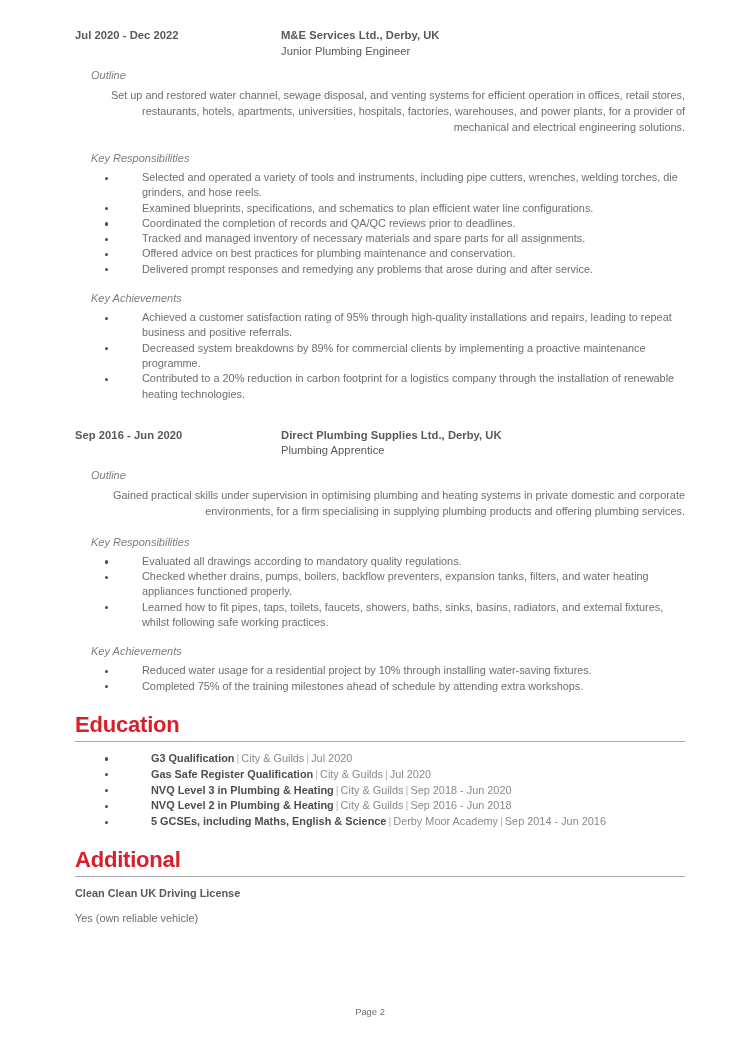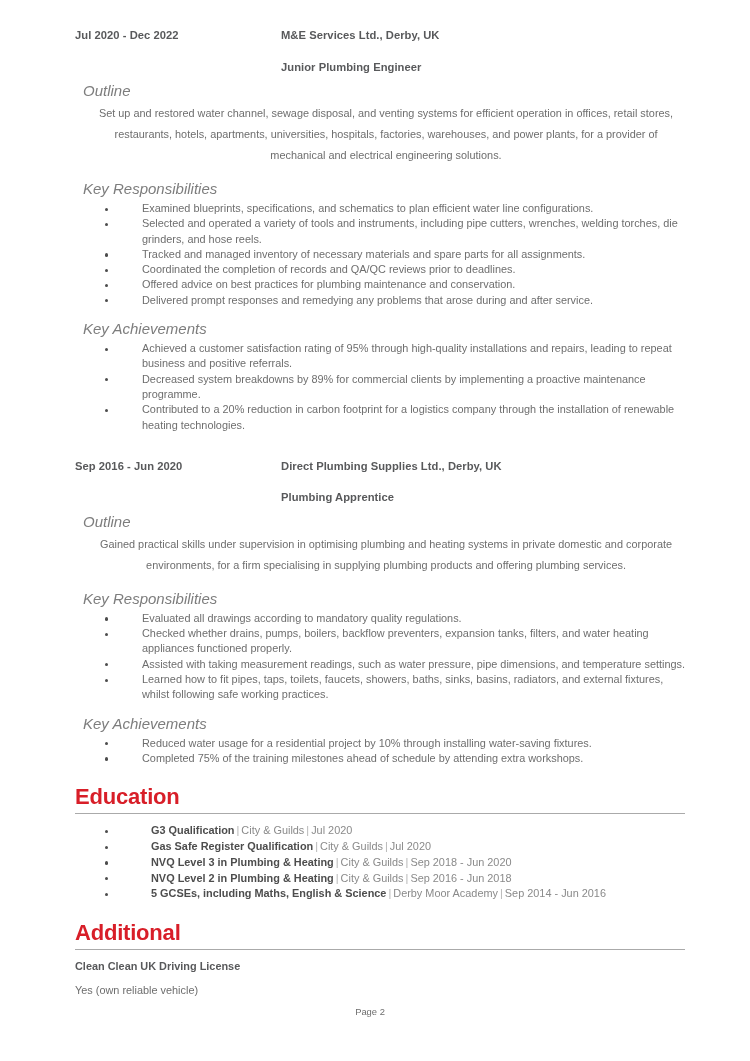--- a/index.html
+++ b/index.html
@@ -43,40 +43,39 @@
   .job-right { flex: 1; }
   .job-company {
     font-size: 11.2px;
     font-weight: bold;
     color: #58595b;
     line-height: 15.5px;
     letter-spacing: 0.05px;
   }
   .job-role {
     font-size: 11.2px;
-    font-weight: bold;
+    font-weight: normal;
     color: #58595b;
     line-height: 15.5px;
     letter-spacing: 0.05px;
-    margin-top: 16px;
   }
 
   .sub-label {
-    font-size: 15px;
+    font-size: 11px;
     font-style: italic;
     color: #7d7d7d;
-    margin: 4px 0 5px 8px;
+    margin: 4px 0 5px 16px;
     line-height: 14px;
   }
   .outline-text {
     font-size: 10.9px;
     color: #6e6e6e;
-    line-height: 21px;
+    line-height: 16px;
     margin: 0 0 4px 12px;
-    text-align: center;
+    text-align: right;
   }
 
   ul.bullets {
     list-style: none;
     margin: 0 0 2px 0;
     padding: 0;
   }
   ul.bullets li {
     position: relative;
     padding-left: 67px;
@@ -185,24 +184,24 @@
       <div class="job-right">
         <div class="job-company">M&amp;E Services Ltd., Derby, UK</div>
         <div class="job-role">Junior Plumbing Engineer</div>
       </div>
     </div>
     <div class="sub-label">Outline</div>
     <p class="outline-text">Set up and restored water channel, sewage disposal, and venting systems for efficient operation in offices, retail stores, restaurants, hotels, apartments, universities, hospitals, factories, warehouses, and power plants, for a provider of mechanical and electrical engineering solutions.</p>
     <div class="gap-sm"></div>
     <div class="sub-label">Key Responsibilities</div>
     <ul class="bullets">
+      <li>Selected and operated a variety of tools and instruments, including pipe cutters, wrenches, welding torches, die grinders, and hose reels.</li>
       <li>Examined blueprints, specifications, and schematics to plan efficient water line configurations.</li>
-      <li>Selected and operated a variety of tools and instruments, including pipe cutters, wrenches, welding torches, die grinders, and hose reels.</li>
+      <li>Coordinated the completion of records and QA/QC reviews prior to deadlines.</li>
       <li>Tracked and managed inventory of necessary materials and spare parts for all assignments.</li>
-      <li>Coordinated the completion of records and QA/QC reviews prior to deadlines.</li>
       <li>Offered advice on best practices for plumbing maintenance and conservation.</li>
       <li>Delivered prompt responses and remedying any problems that arose during and after service.</li>
     </ul>
     <div class="gap-sm"></div>
     <div class="sub-label">Key Achievements</div>
     <ul class="bullets">
       <li>Achieved a customer satisfaction rating of 95% through high-quality installations and repairs, leading to repeat business and positive referrals.</li>
       <li>Decreased system breakdowns by 89% for commercial clients by implementing a proactive maintenance programme.</li>
       <li>Contributed to a 20% reduction in carbon footprint for a logistics company through the installation of renewable heating technologies.</li>
     </ul>
@@ -218,21 +217,20 @@
         <div class="job-role">Plumbing Apprentice</div>
       </div>
     </div>
     <div class="sub-label">Outline</div>
     <p class="outline-text">Gained practical skills under supervision in optimising plumbing and heating systems in private domestic and corporate environments, for a firm specialising in supplying plumbing products and offering plumbing services.</p>
     <div class="gap-sm"></div>
     <div class="sub-label">Key Responsibilities</div>
     <ul class="bullets">
       <li>Evaluated all drawings according to mandatory quality regulations.</li>
       <li>Checked whether drains, pumps, boilers, backflow preventers, expansion tanks, filters, and water heating appliances functioned properly.</li>
-      <li>Assisted with taking measurement readings, such as water pressure, pipe dimensions, and temperature settings.</li>
       <li>Learned how to fit pipes, taps, toilets, faucets, showers, baths, sinks, basins, radiators, and external fixtures, whilst following safe working practices.</li>
     </ul>
     <div class="gap-sm"></div>
     <div class="sub-label">Key Achievements</div>
     <ul class="bullets">
       <li>Reduced water usage for a residential project by 10% through installing water-saving fixtures.</li>
       <li>Completed 75% of the training milestones ahead of schedule by attending extra workshops.</li>
     </ul>
   </div>
 

